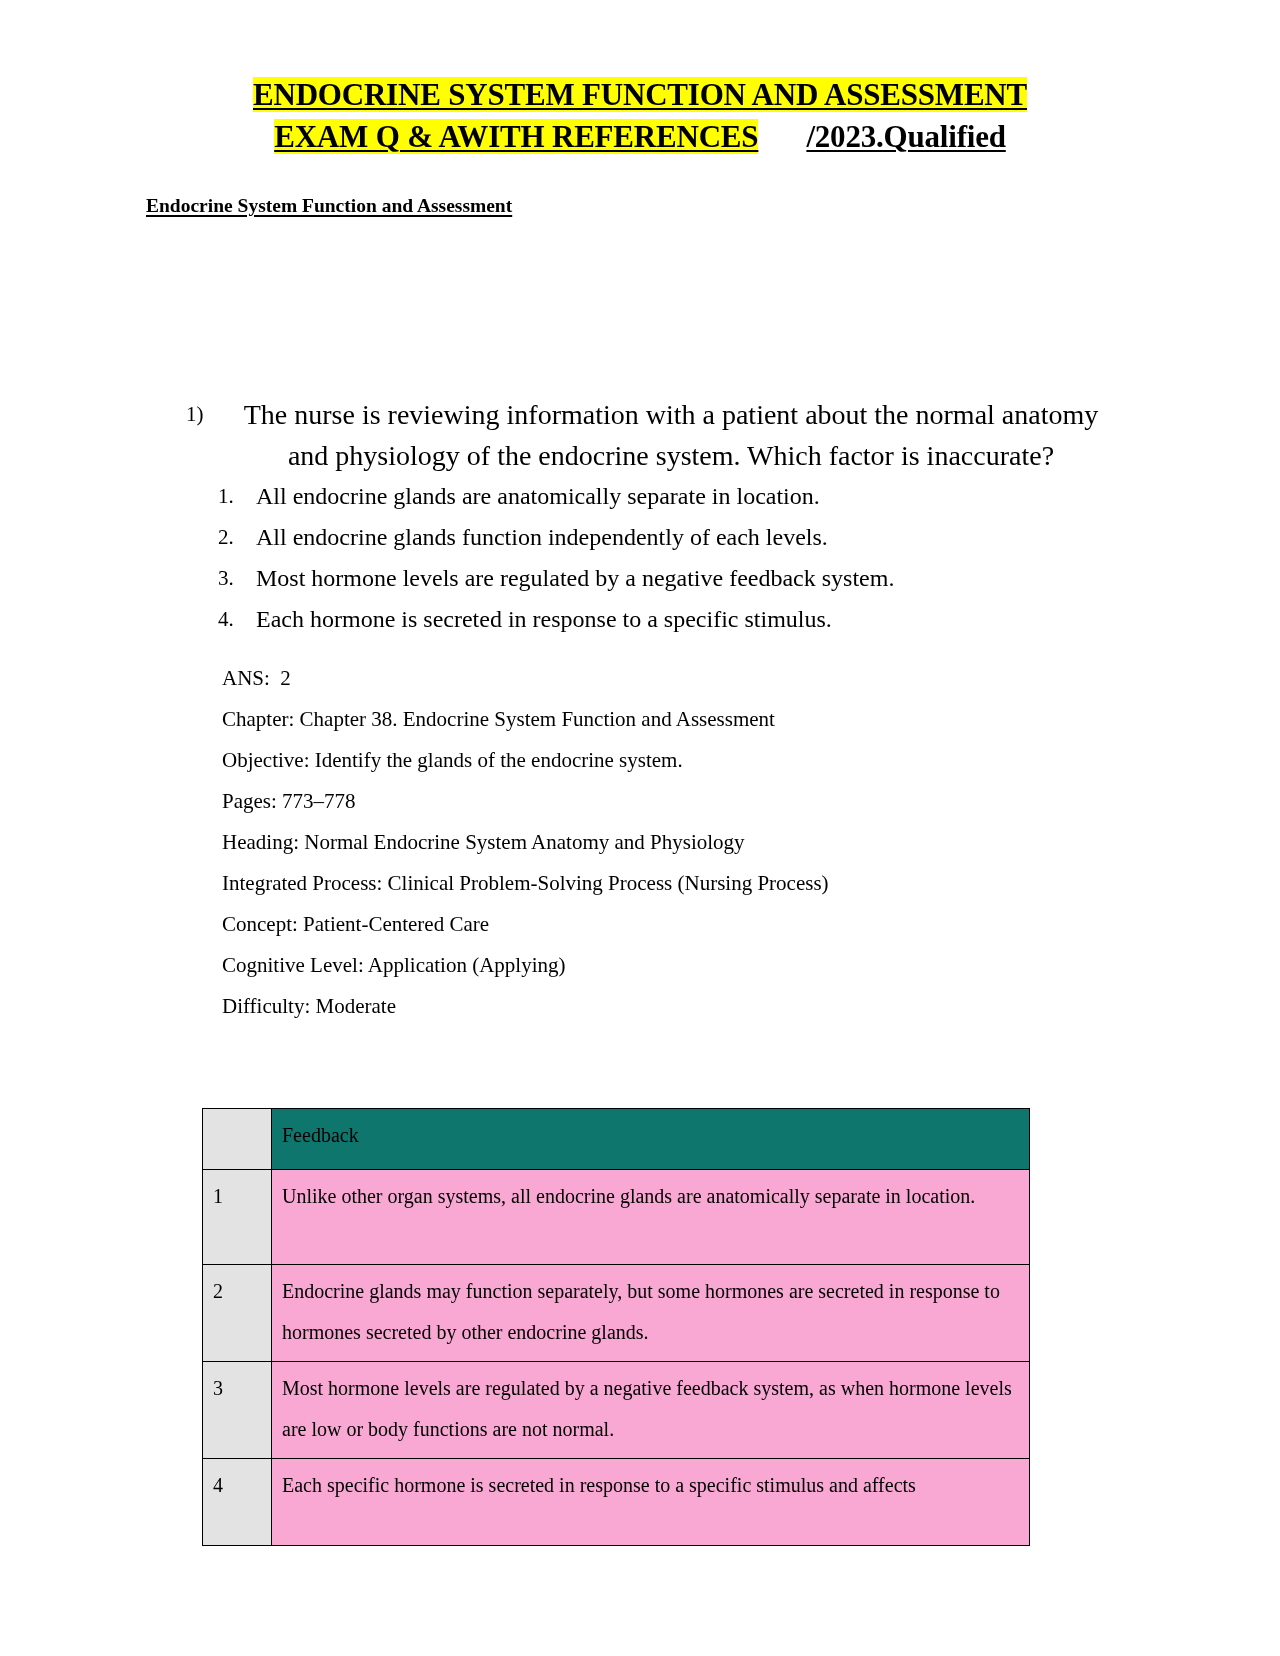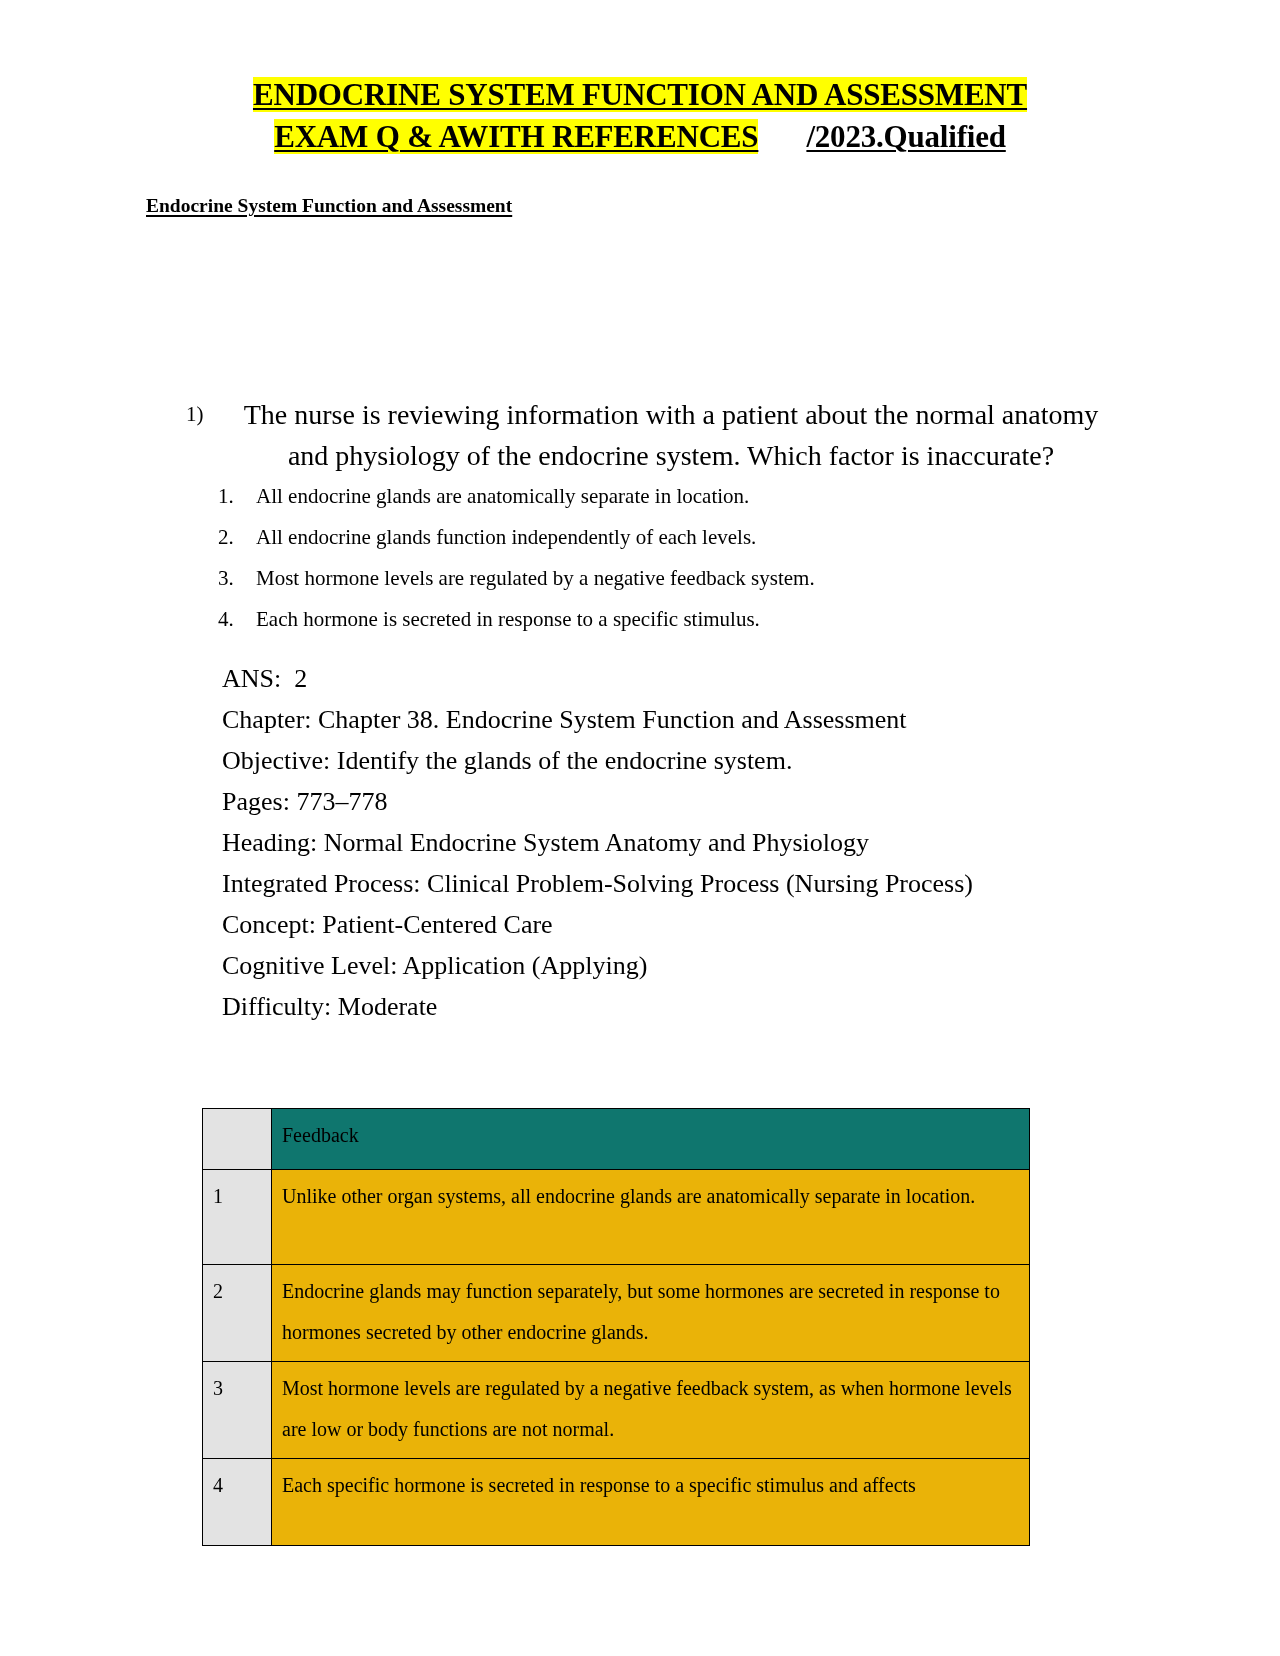--- a/index.html
+++ b/index.html
@@ -96,30 +96,30 @@
     display: flex;
     align-items: flex-start;
     line-height: 41px;
   }
   .opt-num {
     flex: 0 0 38px;
     font-size: 21px;
   }
   .opt-text {
     flex: 1 1 auto;
-    font-size: 21px;
+    font-size: 24px;
   }
 
   
   .meta-block {
     position: absolute;
     top: 658px;
     left: 222px;
     width: 860px;
-    font-size: 26px;
+    font-size: 21px;
     line-height: 41px;
   }
   .meta-line {
     display: block;
     white-space: pre;
   }
 
   
   .fb-table {
     position: absolute;
@@ -149,21 +149,21 @@
     background: #e3e3e3;
     height: 46px;
   }
   .fb-head-label {
     background: #0f766e;
     font-weight: bold;
     font-size: 21px;
     height: 46px;
   }
   .fb-cell {
-    background: #eab308;
+    background: #f9a8d4;
   }
   .fb-row-tall td { height: 80px; }
   .fb-row-last td { height: 72px; }
 </style>
 </head>
 <body>
 
 <div class="page">
 
   <div class="title-block">

